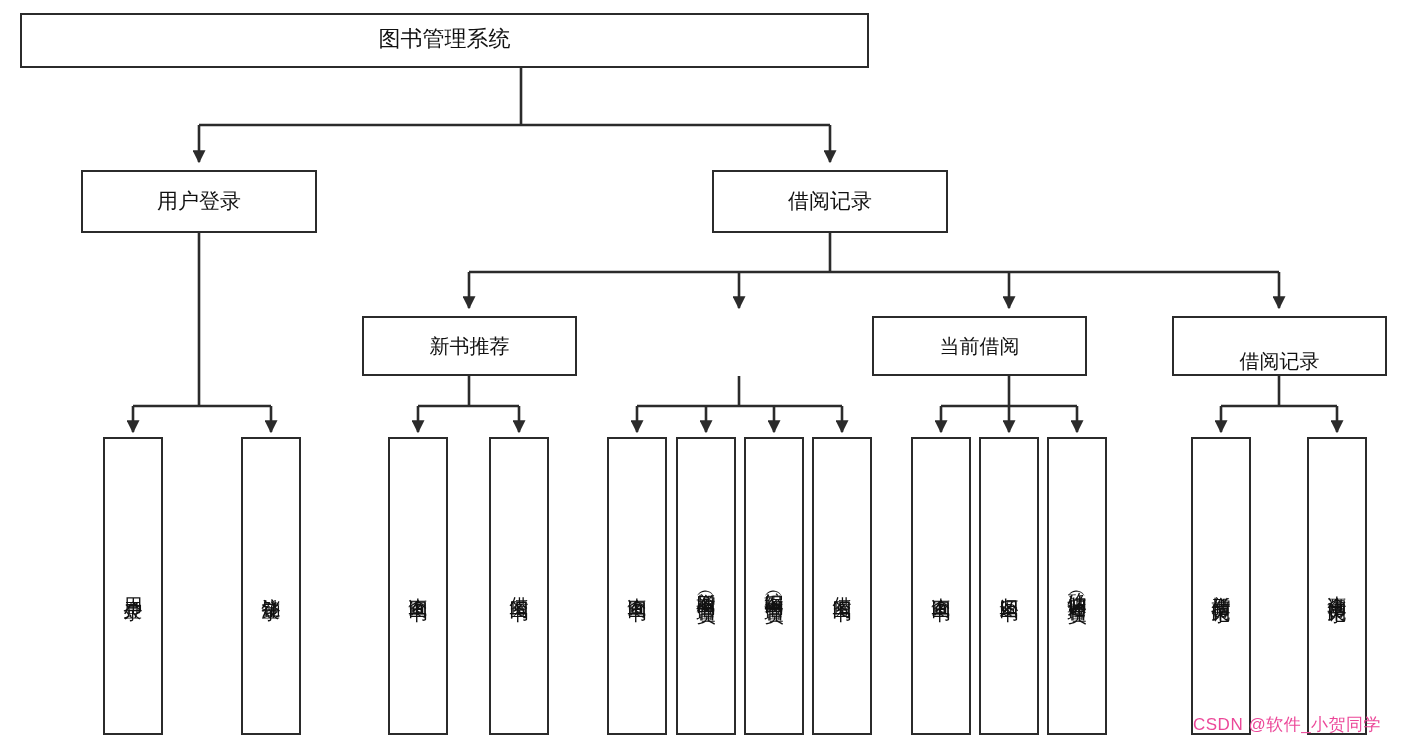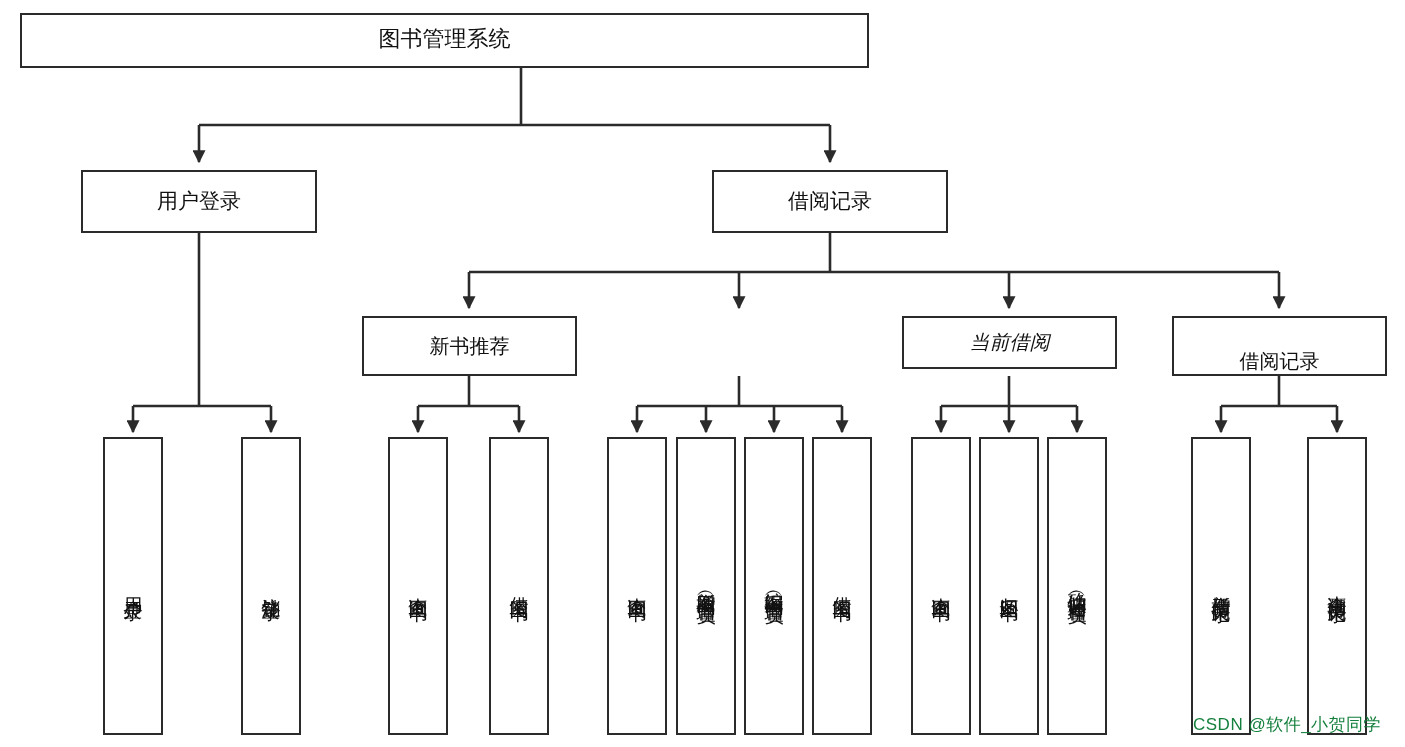--- a/index.html
+++ b/index.html
@@ -56,21 +56,21 @@
   }
   .node-leaf .label {
     writing-mode: vertical-rl;
     text-orientation: upright;
     letter-spacing: 2px;
     white-space: nowrap;
   }
   .watermark {
     position: absolute;
     font-size: 17px;
-    color: #15803d;
+    color: #ec4899;
     letter-spacing: 0.5px;
     white-space: nowrap;
     user-select: none;
   }
 </style>
 </head>
 <body>
 
 <div id="diagram-root">
 
@@ -131,21 +131,21 @@
   <div class="node node-l2" style="left:81px; top:170px; width:236px; height:63px;">
     <span class="label">用户登录</span>
   </div>
   <div class="node node-l2" style="left:712px; top:170px; width:236px; height:63px;">
     <span class="label">借阅记录</span>
   </div>
 
   <div class="node node-l3" style="left:362px; top:316px; width:215px; height:60px;">
     <span class="label">新书推荐</span>
   </div>
-  <div class="node node-l3" style="left:902px; top:316px; width:215px; height:53px;font-style:italic;">
+  <div class="node node-l3" style="left:872px; top:316px; width:215px; height:60px;">
     <span class="label">当前借阅</span>
   </div>
   <div class="node node-l3" style="left:1172px; top:316px; width:215px; height:60px;align-items:flex-end;">
     <span class="label">借阅记录</span>
   </div>
 
   <div class="node node-leaf" style="left:103px; top:437px; width:60px; height:298px;">
     <span class="label">用户登录</span>
   </div>
   <div class="node node-leaf" style="left:241px; top:437px; width:60px; height:298px;">

